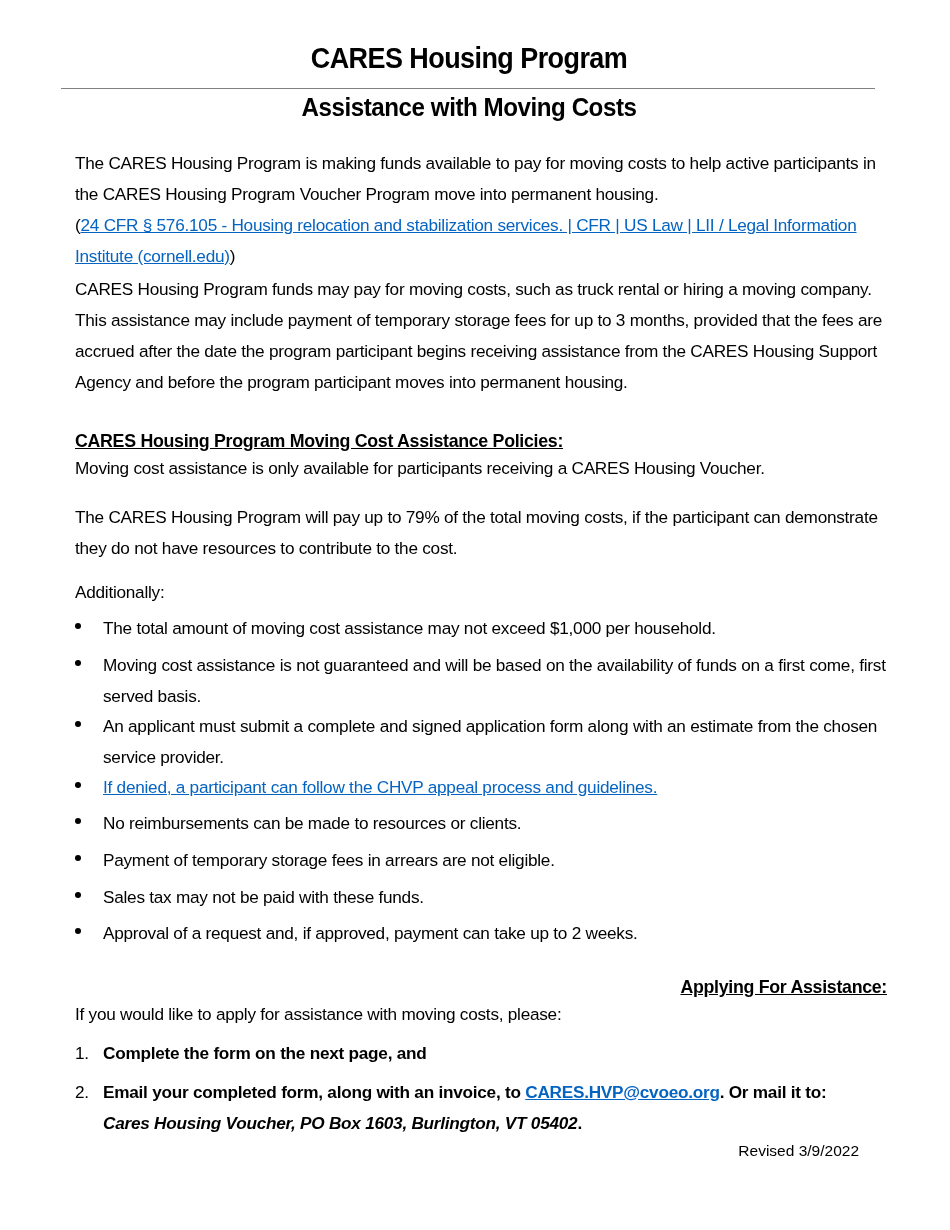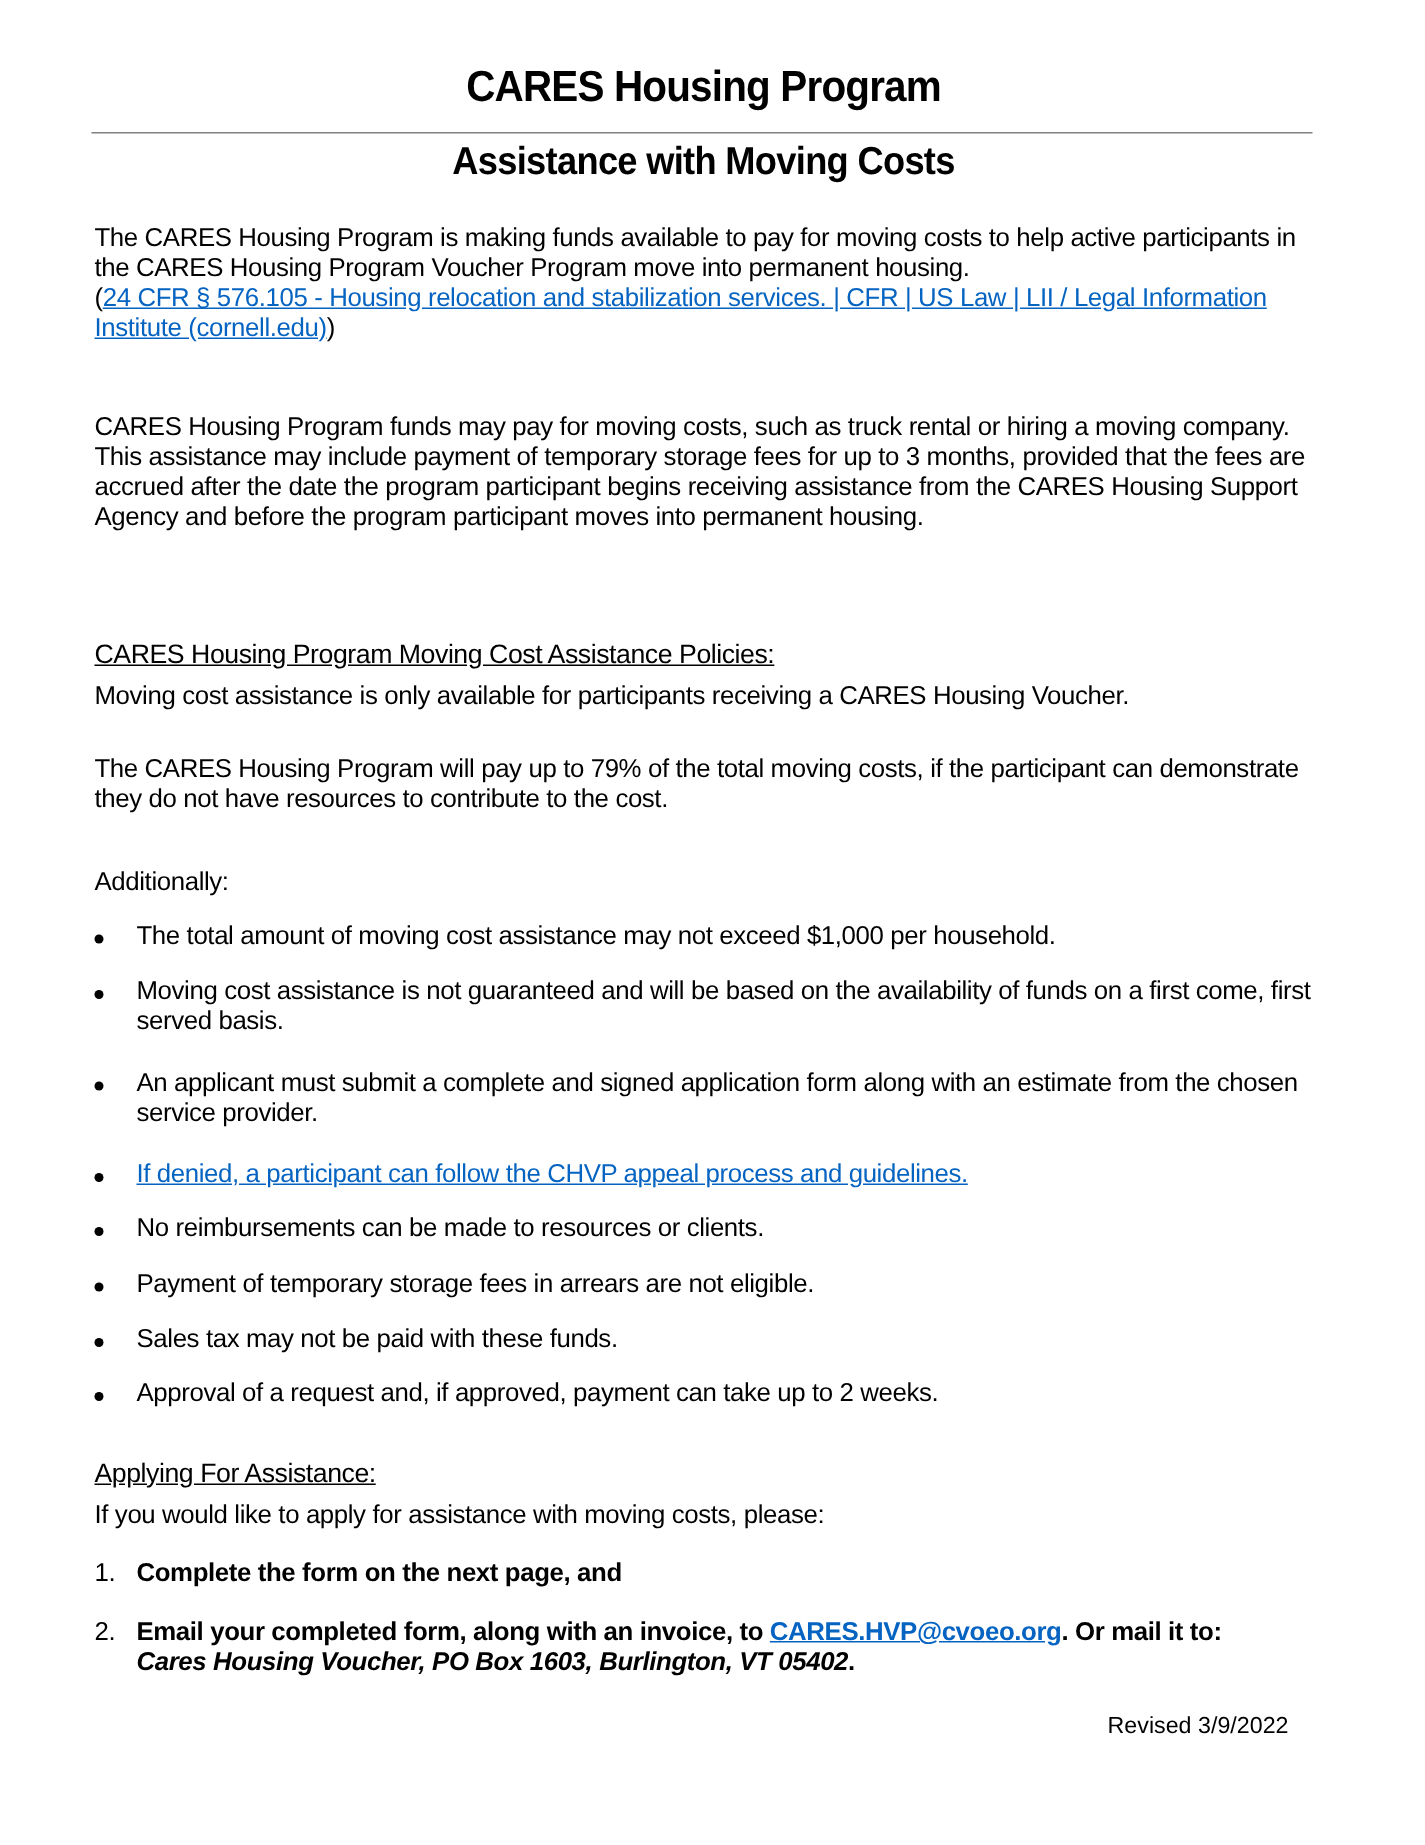--- a/index.html
+++ b/index.html
@@ -13,24 +13,24 @@
     font-weight: bold; font-size: 29px; letter-spacing: -0.6px; transform: scaleX(0.93);
   }
   .rule {
     position: absolute; left: -2px; top: 88px; width: 814px; height: 0;
     border-top: 1.5px solid #808080;
   }
   .subtitle {
     position: absolute; left: 0; top: 92px; width: 812px; text-align: center;
     font-weight: bold; font-size: 26px; letter-spacing: -0.5px; transform: scaleX(0.93);
   }
-  .text { font-size: 17.2px; line-height: 20px; letter-spacing: -0.25px; }
+  .text { font-size: 17.2px; line-height: 31px; letter-spacing: -0.25px; margin-left: 12px; }
   .block { position: absolute; left: 0; width: 812px; }
   a, .link { color: #0563c1; text-decoration: underline; }
-  .heading { font-weight: normal; text-decoration: underline; font-size: 17.8px; letter-spacing: -0.3px; }
+  .heading { font-weight: bold; text-decoration: underline; font-size: 17.8px; letter-spacing: -0.3px; }
   .bullet-row { position: absolute; left: 0; width: 812px; }
   .bullet-dot {
     position: absolute; left: 0; top: 10px; width: 6px; height: 6px; border-radius: 50%; background: #000;
   }
   .bullet-text { position: absolute; left: 28px; width: 784px; }
   .num { position: absolute; left: 0; }
   .num-text { position: absolute; left: 28px; width: 784px; font-weight: bold; }
   .revised { position: absolute; right: 16px; top: 1142px; font-size: 15.5px; }
   em { font-style: italic; }
 </style>
@@ -81,21 +81,21 @@
   </div>
   <div class="bullet-row text" style="top:882px;">
     <span class="bullet-dot"></span>
     <span class="bullet-text">Sales tax may not be paid with these funds.</span>
   </div>
   <div class="bullet-row text" style="top:918px;">
     <span class="bullet-dot"></span>
     <span class="bullet-text">Approval of a request and, if approved, payment can take up to 2 weeks.</span>
   </div>
 
-  <div class="block text heading" style="top:972px;">Applying For Assistance:</div>
+  <div class="block text heading" style="top:972px;text-align:right;">Applying For Assistance:</div>
   <div class="block text" style="top:999px;">If you would like to apply for assistance with moving costs, please:</div>
 
   <div class="bullet-row text" style="top:1038px;">
     <span class="num">1.</span>
     <span class="num-text">Complete the form on the next page, and</span>
   </div>
   <div class="bullet-row text" style="top:1077px;">
     <span class="num">2.</span>
     <span class="num-text">
       <span>Email your completed form, along with an invoice, to </span><a class="link">CARES.HVP@cvoeo.org</a><span>. Or mail it to:</span><br>

